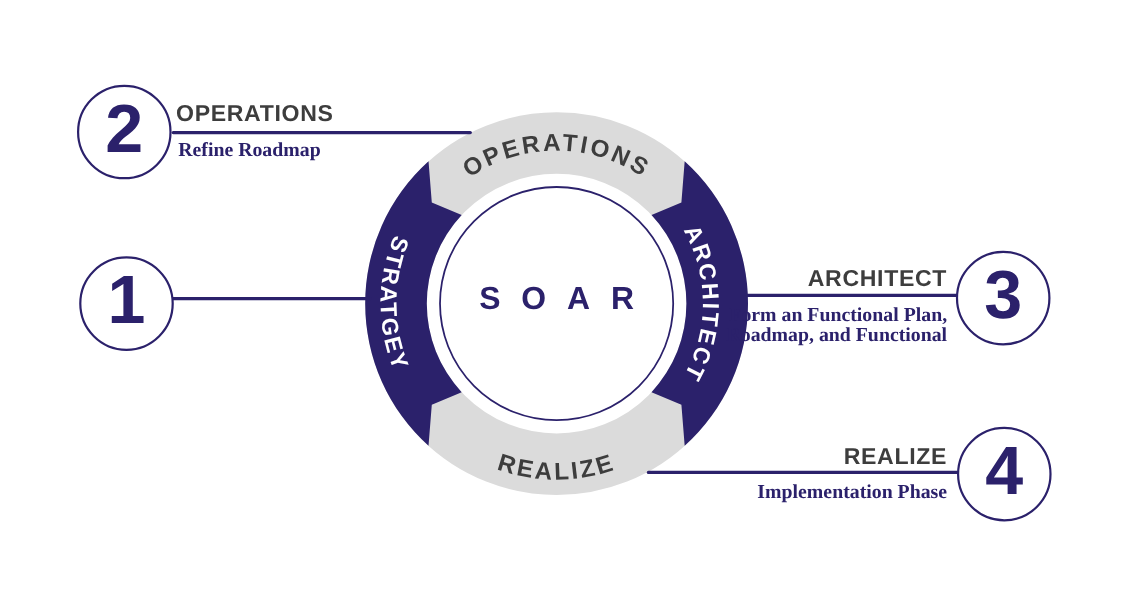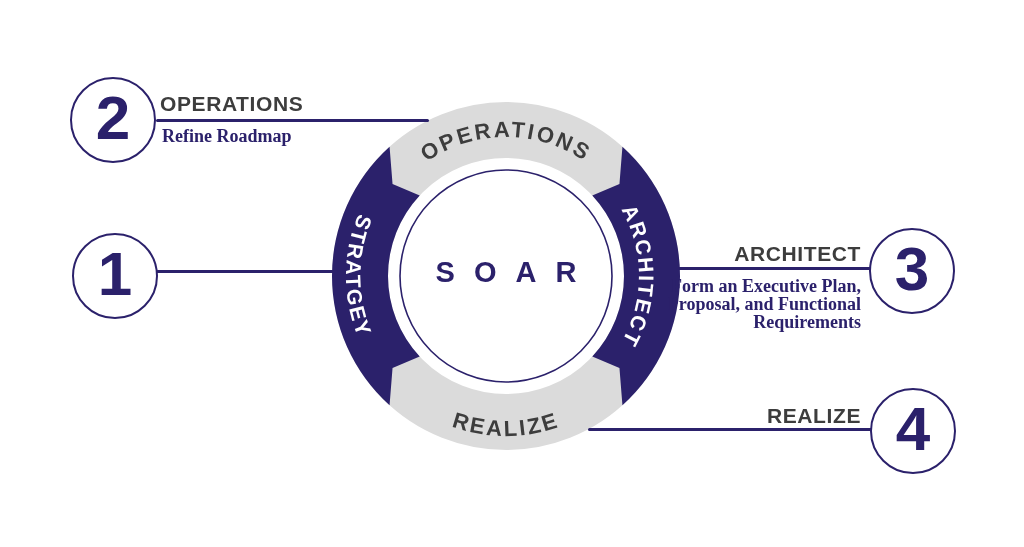--- a/index.html
+++ b/index.html
@@ -79,22 +79,22 @@
   <div class="co-title" style="left:160px;top:92px;">OPERATIONS</div>
   <div class="co-desc" style="left:162px;top:127px;">Refine Roadmap</div>
 
   <div class="connector" style="left:156px;top:270px;width:182px;"></div>
   <div class="num-circle" style="left:72px;top:233px;">1</div>
 
   <div class="connector" style="left:678px;top:267px;width:200px;"></div>
   <div class="num-circle" style="left:869px;top:228px;">3</div>
   <div class="co-title align-right" style="right:163px;top:242px;">ARCHITECT</div>
   <div class="co-desc align-right" style="right:163px;top:277px;">
-    <div>Form an Executive Plan,</div>
-    <div>Proposal, and Functional</div>
-    <div>Requirements</div>
+    <div>Form an Functional Plan,</div>
+    <div>Roadmap, and Functional</div>
   </div>
 
   <div class="connector" style="left:588px;top:428px;width:290px;"></div>
   <div class="num-circle" style="left:870px;top:388px;">4</div>
   <div class="co-title align-right" style="right:163px;top:404px;">REALIZE</div>
+  <div class="co-desc align-right" style="right:163px;top:438px;">Implementation Phase</div>
 
 </div>
 
 </body></html>

